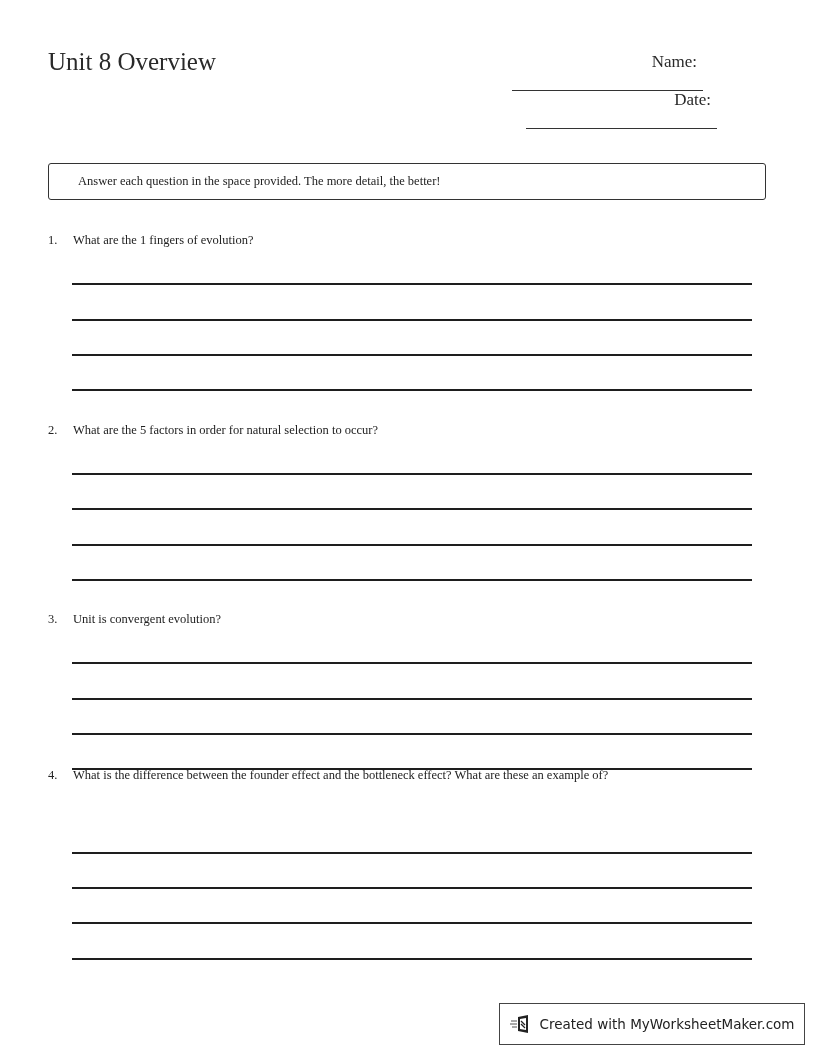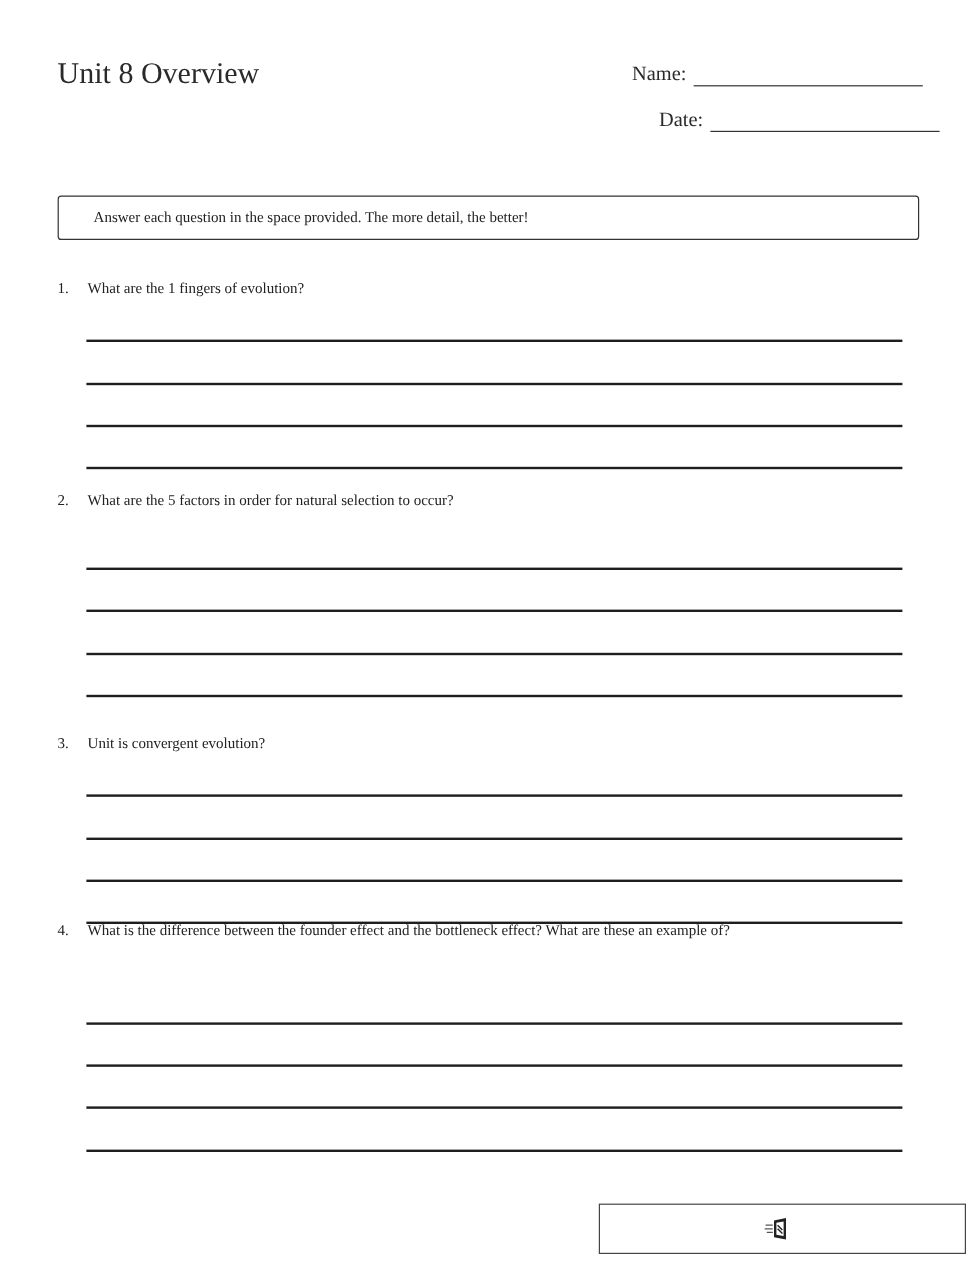--- a/index.html
+++ b/index.html
@@ -1,19 +1,19 @@
 <!DOCTYPE html>
 <html><head>
 <meta charset="utf-8">
 <style>
   html, body { margin: 0; padding: 0; background: #ffffff; }
   body { width: 816px; height: 1056px; position: relative; overflow: hidden;
          font-family: "Liberation Serif", "DejaVu Serif", serif; color: #222; }
   .title { position: absolute; left: 48px; top: 48px; font-size: 25px; color: #2a2a2a; }
-  .field { position: absolute; display: flex; align-items: flex-end; }
+  .field { position: absolute; display: flex; align-items: flex-end; flex-direction: column; }
   .field .label { font-size: 17px; color: #2a2a2a; text-align: right; width: 60px; margin-right: 6px; }
   .field .line { width: 191px; border-bottom: 1.5px solid #333; height: 18px; }
   .name-field { left: 512px; top: 52px; }
   .date-field { left: 526px; top: 90px; }
   .instructions { position: absolute; left: 48px; top: 163px; width: 718px; height: 37px;
                   border: 1.5px solid #333; border-radius: 3px; box-sizing: border-box;
                   font-size: 12.5px; padding-left: 29px; line-height: 35px; color: #222; }
   .question { position: absolute; left: 48px; font-size: 12.5px; color: #222; }
   .question .num { display: inline-block; width: 25px; }
   .answer-line { position: absolute; left: 72px; width: 680px; height: 2px; background: #1e1e1e; }
@@ -39,21 +39,21 @@
 <div class="instructions">Answer each question in the space provided. The more detail, the better!</div>
 
 <div class="question" style="top:233px;">
   <span class="num">1.</span><span>What are the 1 fingers of evolution?</span>
 </div>
 <div class="answer-line" style="top:283px;"></div>
 <div class="answer-line" style="top:319px;"></div>
 <div class="answer-line" style="top:354px;"></div>
 <div class="answer-line" style="top:389px;"></div>
 
-<div class="question" style="top:410px;">
+<div class="question" style="top:423px;">
   <span class="num">2.</span><span>What are the 5 factors in order for natural selection to occur?</span>
 </div>
 <div class="answer-line" style="top:473px;"></div>
 <div class="answer-line" style="top:508px;"></div>
 <div class="answer-line" style="top:544px;"></div>
 <div class="answer-line" style="top:579px;"></div>
 
 <div class="question" style="top:612px;">
   <span class="num">3.</span><span>Unit is convergent evolution?</span>
 </div>
@@ -73,13 +73,14 @@
 <div class="footer">
   <svg class="logo" viewBox="0 0 22 22">
     <line x1="1" y1="8" x2="7" y2="8" stroke="#555" stroke-width="1"></line>
     <line x1="0" y1="11" x2="7" y2="11" stroke="#555" stroke-width="1"></line>
     <line x1="2" y1="14" x2="7" y2="14" stroke="#555" stroke-width="1"></line>
     <polygon points="8,4 18,2 18,20 8,18" fill="#222"></polygon>
     <polygon points="10,6 16,5 16,17 10,16" fill="#fff"></polygon>
     <line x1="11" y1="8" x2="15" y2="12" stroke="#222" stroke-width="1.2"></line>
     <line x1="11" y1="11" x2="15" y2="15" stroke="#222" stroke-width="1.2"></line>
   </svg>
+  <span>Created with MyWorksheetMaker.com</span>
 </div>
 
 </body></html>

